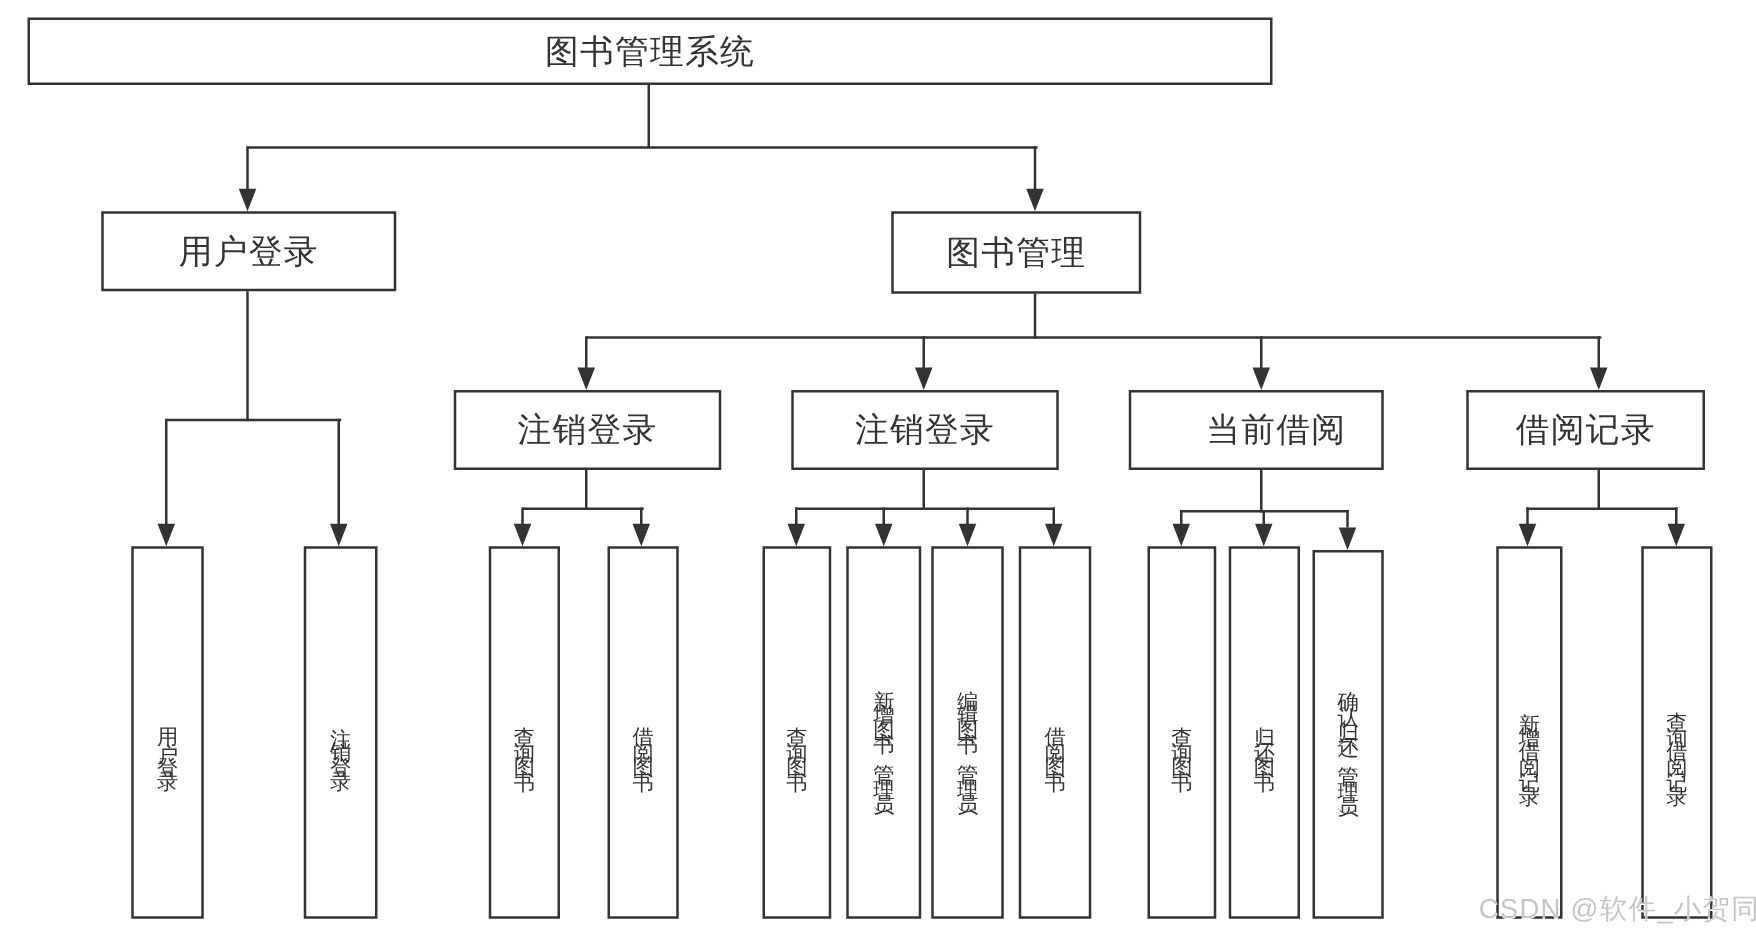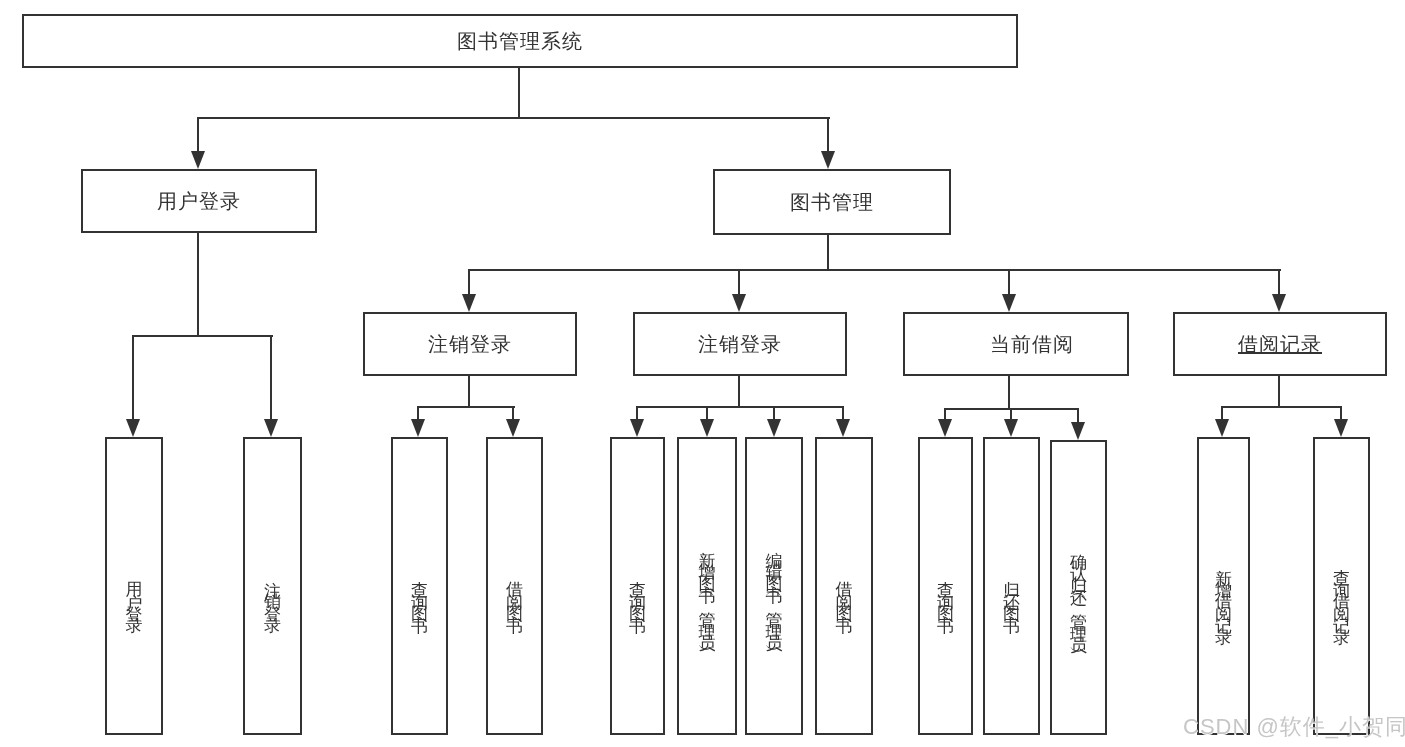--- a/index.html
+++ b/index.html
@@ -14,21 +14,21 @@
   .node {
     position: absolute;
     border: 2px solid #333333;
     background: #ffffff;
     color: #333333;
     display: flex;
     align-items: center;
     justify-content: center;
     box-sizing: border-box;
   }
-  .hnode { font-size: 20px; letter-spacing: 1px; }
+  .hnode { font-size: 27px; letter-spacing: 1px; }
   .vnode { font-size: 17px; }
   .vnode .vtext {
     writing-mode: vertical-rl;
     letter-spacing: 12px;
     line-height: 1;
     margin-bottom: -12px;
   }
   .vl { position: absolute; width: 2px; background: #333333; }
   .hl { position: absolute; height: 2px; background: #333333; }
   .ah {
@@ -51,29 +51,29 @@
 </style>
 </head>
 <body>
 
 <div id="canvas">
 
   <div class="node hnode" style="left:22px; top:14px; width:996px; height:54px;">图书管理系统</div>
 
   <div class="node hnode" style="left:81px; top:169px; width:236px; height:64px;">用户登录</div>
 
-  <div class="node hnode" style="left:713px; top:169px; width:238px; height:66px;">图书管理</div>
+  <div class="node hnode" style="left:713px; top:169px; width:200px; height:66px;">图书管理</div>
 
   <div class="node hnode" style="left:363px; top:312px; width:214px; height:64px;">注销登录</div>
 
   <div class="node hnode" style="left:633px; top:312px; width:214px; height:64px;">注销登录</div>
 
-  <div class="node hnode" style="left:903px; top:312px; width:226px; height:64px;padding-left:32px;">当前借阅</div>
+  <div class="node hnode" style="left:903px; top:312px; width:204px; height:64px;padding-left:32px;">当前借阅</div>
 
-  <div class="node hnode" style="left:1173px; top:312px; width:214px; height:64px;text-decoration:underline;">借阅记录</div>
+  <div class="node hnode" style="left:1173px; top:312px; width:191px; height:64px;">借阅记录</div>
 
   <div class="node vnode" style="left:105px; top:437px; width:58px; height:298px;">
     <span class="vtext">用户登录</span>
   </div>
   <div class="node vnode" style="left:243px; top:437px; width:59px; height:298px;">
     <span class="vtext">注销登录</span>
   </div>
 
   <div class="node vnode" style="left:391px; top:437px; width:57px; height:298px;">
     <span class="vtext">查询图书</span>

